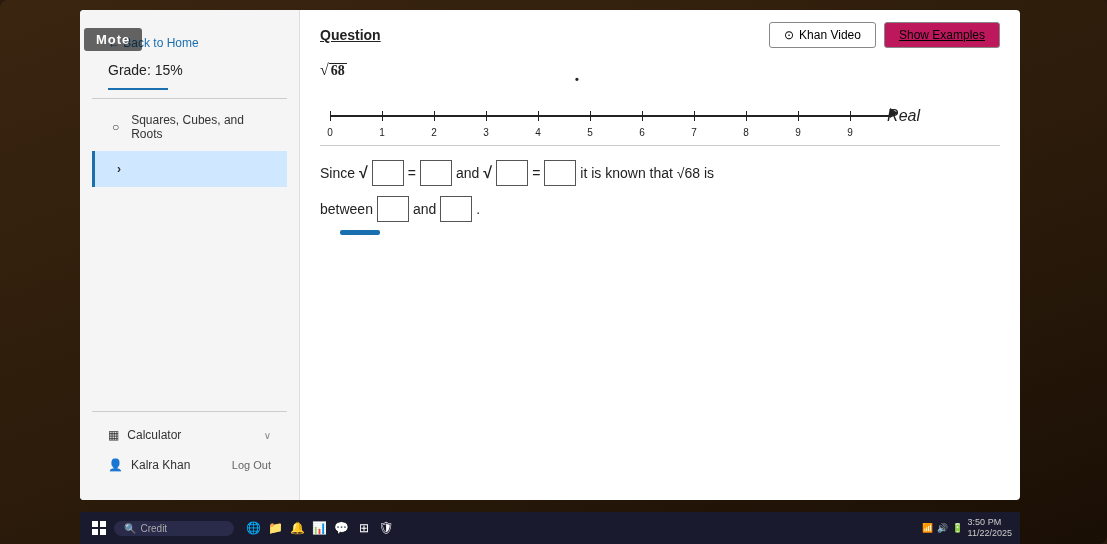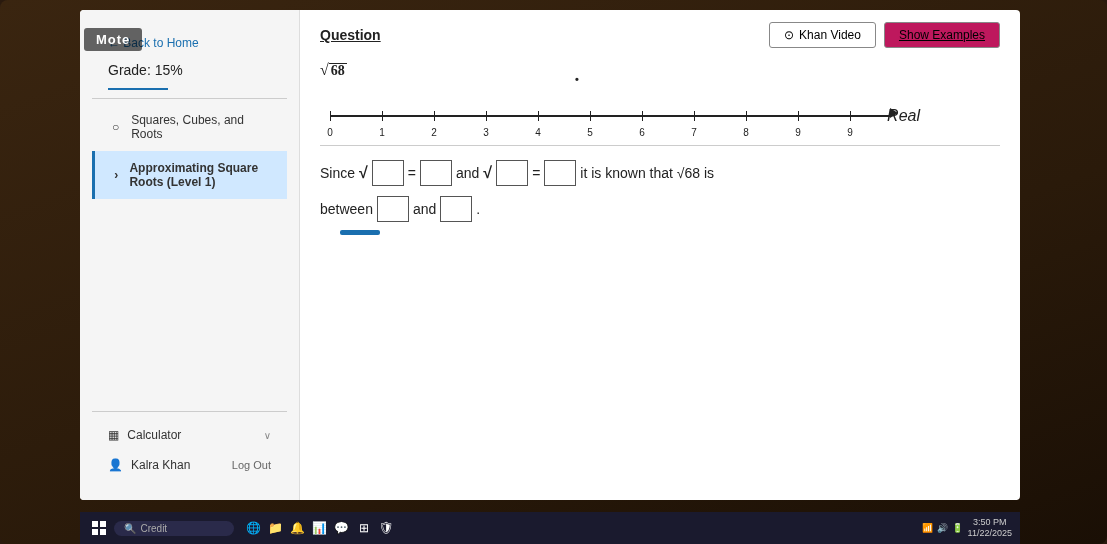--- a/index.html
+++ b/index.html
@@ -418,21 +418,21 @@
       display: flex;
       align-items: center;
       gap: 4px;
       font-size: 9px;
       color: #ccc;
     }
 
     .taskbar-time {
       font-size: 9px;
       color: #ccc;
-      text-align: center;
+      text-align: left;
       line-height: 1.2;
     }
 
     
     .mote-badge {
       position: absolute;
       top: 28px;
       left: 84px;
       background: rgba(0,0,0,0.6);
       color: #fff;
@@ -485,21 +485,20 @@
 
     <hr class="sidebar-divider">
 
     <div class="sidebar-nav-item">
       <span class="nav-icon">○</span>
       <span>Squares, Cubes, and Roots</span>
     </div>
 
     <div class="sidebar-nav-item active">
       <span class="nav-icon">›</span>
-      <span>Approximating Square Roots (Level 1)</span>
     </div>
 
     <div class="sidebar-spacer"></div>
 
     <div class="sidebar-bottom">
       <div class="sidebar-bottom-item">
         <span>▦</span>
         <span>Calculator</span>
         <span style="margin-left:auto; color:#888; font-size:10px;">∨</span>
       </div>

